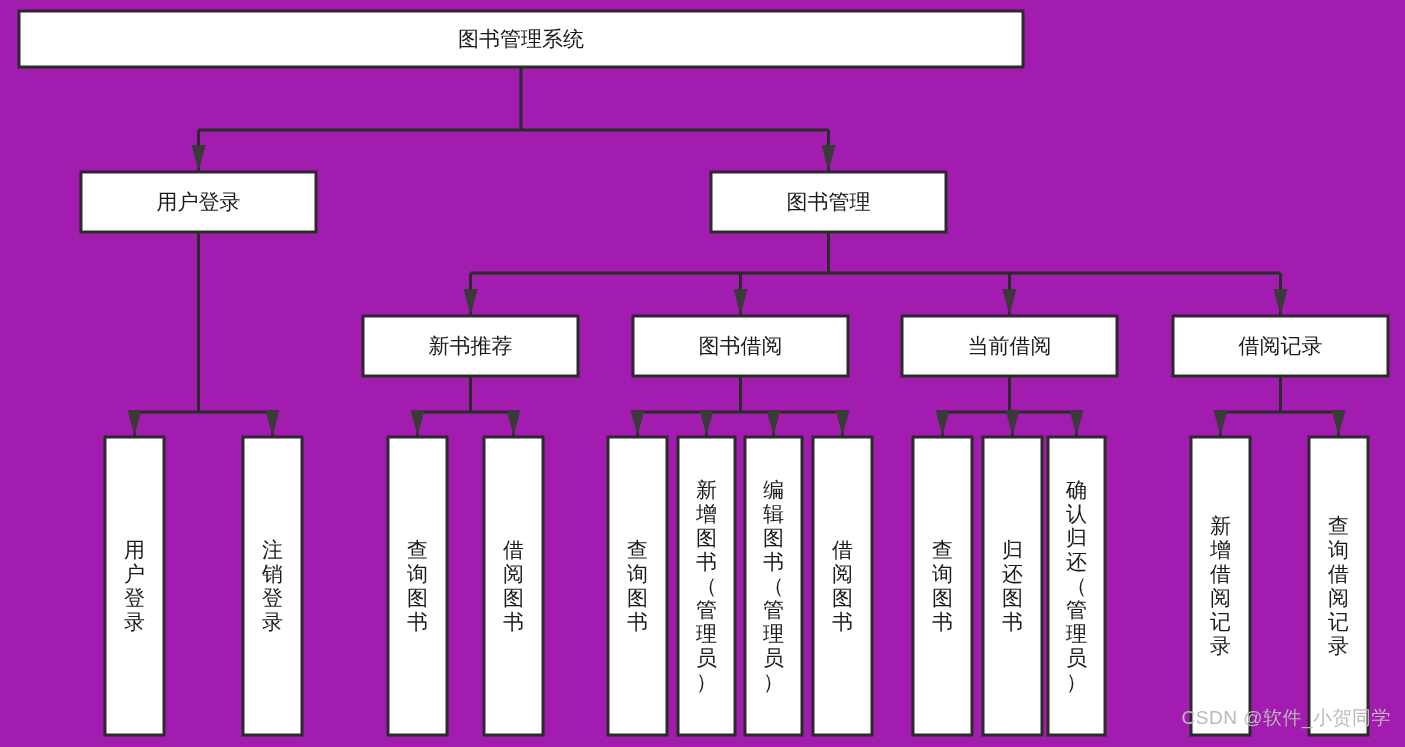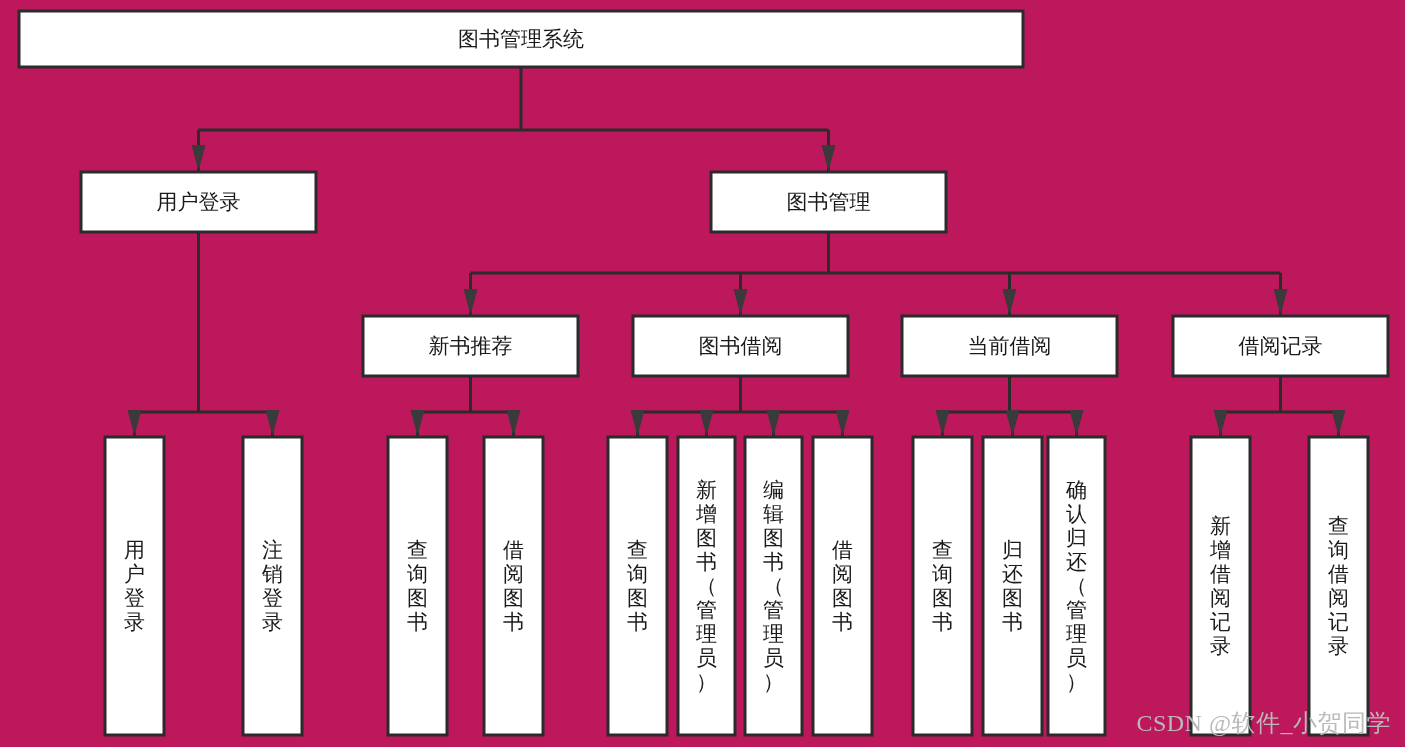--- a/index.html
+++ b/index.html
@@ -10,21 +10,21 @@
   body {
     width: 1405px;
     height: 747px;
     overflow: hidden;
     font-family: "Liberation Sans", "DejaVu Sans", sans-serif;
   }
   #diagram-root {
     position: relative;
     width: 1405px;
     height: 747px;
-    background: #be185d;
+    background: #a21caf;
   }
   svg#tree-svg {
     position: absolute;
     top: 0;
     left: 0;
     width: 1405px;
     height: 747px;
     display: block;
   }
   .node-rect {
@@ -51,23 +51,23 @@
   }
   .node-label-vert {
     fill: #1a1a1a;
     font-family: "Liberation Sans", "DejaVu Sans", sans-serif;
     font-size: 21px;
     text-anchor: middle;
   }
   .watermark-text {
     position: absolute;
     right: 14px;
-    bottom: 8px;
-    font-family: Liberation Serif, serif;
-    font-size: 24px;
+    bottom: 16px;
+    font-family: Liberation Sans, sans-serif;
+    font-size: 19px;
     color: #b9b9b9;
     letter-spacing: 0.5px;
     white-space: nowrap;
     user-select: none;
   }
 </style>
 </head>
 <body>
 
 <div id="diagram-root">

